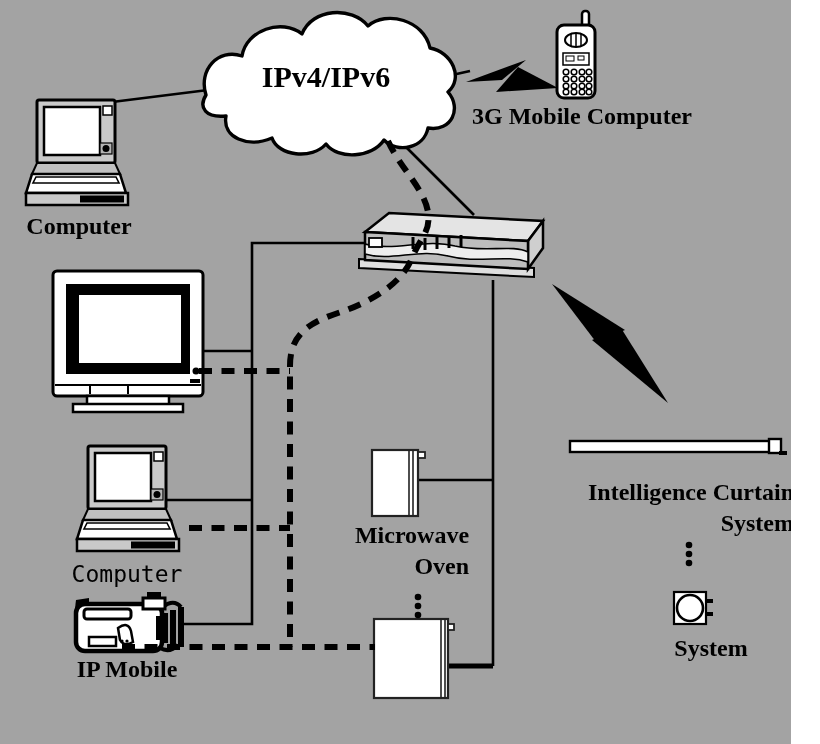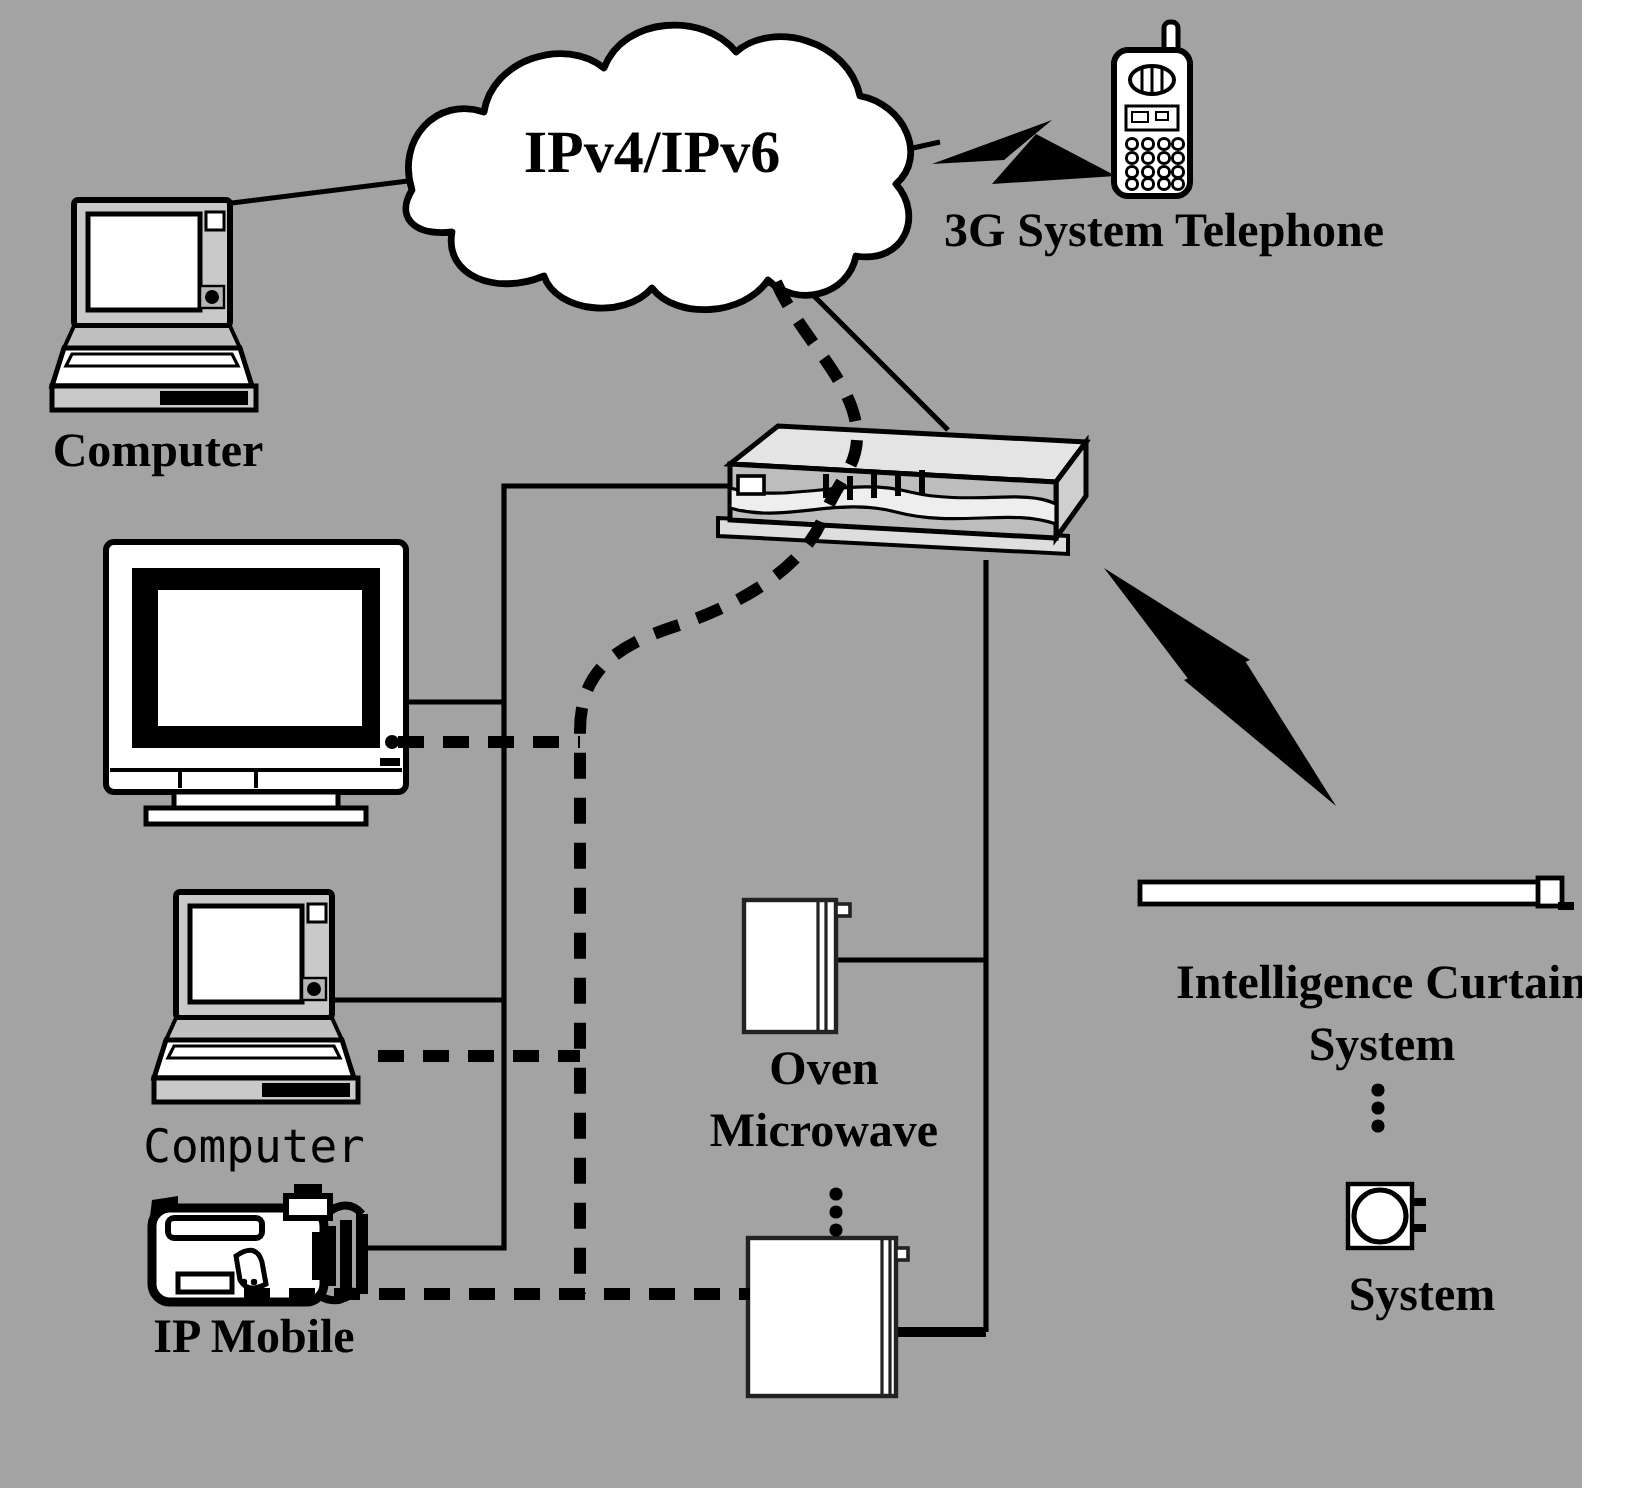--- a/index.html
+++ b/index.html
@@ -7,21 +7,21 @@
     position:relative;width:791px;height:744px;background:#a3a3a3;overflow:hidden;
     font-family:"Liberation Serif",serif;color:#000;
   }
   .stage svg{position:absolute;left:0;top:0;}
   .lbl{
     position:absolute;transform:translate(-50%,-50%);
     font-weight:bold;font-size:24px;line-height:26px;white-space:nowrap;text-align:center;
   }
   .lbl2{
     position:absolute;transform:translateX(-50%);
-    font-weight:bold;font-size:24px;line-height:31px;white-space:nowrap;text-align:center;
+    font-weight:bold;font-size:24px;line-height:31px;white-space:nowrap;text-align:right;
   }
   .mono{
     font-family:"DejaVu Sans Mono","Liberation Mono",monospace;
     font-weight:normal;font-size:23px;
   }
 </style>
 </head>
 <body>
 
 <div class="stage">
@@ -195,31 +195,31 @@
     <circle cx="689" cy="545" r="3.3"></circle>
         <circle cx="689" cy="554" r="3.3"></circle>
         <circle cx="689" cy="563" r="3.3"></circle>
   </g>
 </svg>
 
 <div class="lbl" style="left:326px;top:77px;font-size:30px">IPv4/IPv6</div>
 
 <div class="lbl" style="left:79px;top:226px">Computer</div>
 
-<div class="lbl" style="left:582px;top:116px">3G System Telephone</div>
+<div class="lbl" style="left:582px;top:116px">3G Mobile Computer</div>
 
 
 
 <div class="lbl mono" style="left:127px;top:574px">Computer</div>
 
 <div class="lbl" style="left:127px;top:669px">IP Mobile</div>
 
 <div class="lbl2" style="left:412px;top:520px">
+  <div>Microwave</div>
   <div>Oven</div>
-  <div>Microwave</div>
 </div>
 
 
 <div class="lbl2" style="left:691px;top:477px">
   <div>Intelligence Curtain</div>
   <div>System</div>
 </div>
 
 <div class="lbl2" style="left:711px;top:633px">
   <div>System</div>

